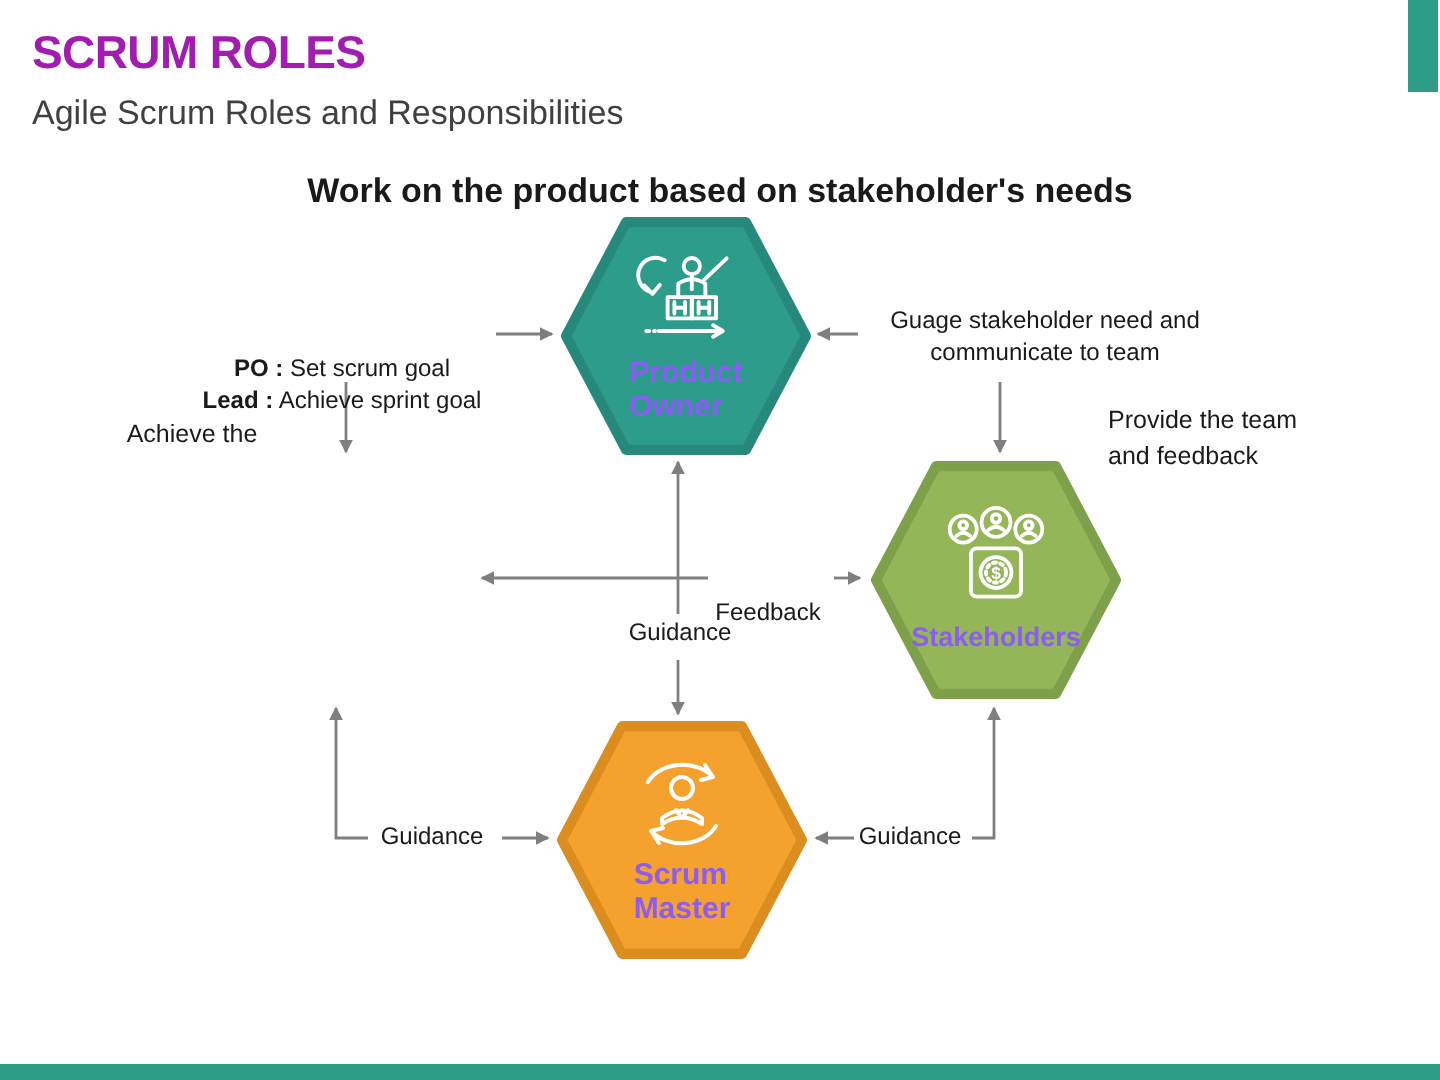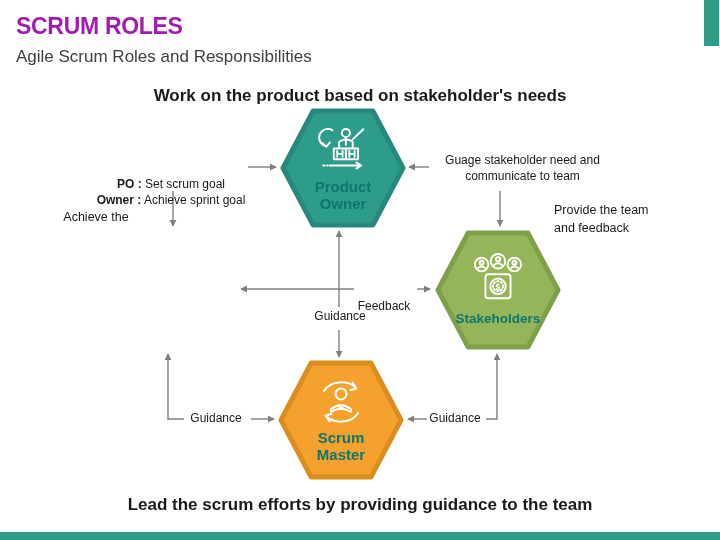--- a/index.html
+++ b/index.html
@@ -22,41 +22,40 @@
   .n-provide{left:554px;top:202px;width:130px;text-align:left;font-size:12.5px;line-height:17.5px;}
   .clabel{font-size:12px;text-align:center;}
   .l-feedback{left:352px;top:299px;width:64px;}
   .l-guid-c{left:311px;top:309px;width:58px;}
   .l-guid-l{left:184px;top:411px;width:64px;}
   .l-guid-r{left:425px;top:411px;width:60px;}
   .hex{width:128px;height:124px;}
   .hex svg.shape{position:absolute;left:0;top:0;}
   .hex .content{position:absolute;left:0;top:0;width:100%;height:100%;
     display:flex;flex-direction:column;align-items:center;justify-content:center;}
-  .hex .rolename{color:#0f766e;font-weight:700;font-size:15px;line-height:17px;text-align:center;margin-top:3px;}
+  .hex .rolename{color:#8b5cf6;font-weight:700;font-size:15px;line-height:17px;margin-top:3px;}
   .hex-po{left:279px;top:106px;}
   .hex-team{left:110px;top:228px;}
   .hex-stake{left:434px;top:228px;}
   .hex-sm{left:277px;top:358px;}
   .hex-stake .rolename{font-size:13.5px;}
   .connectors{left:0;top:0;pointer-events:none;}
   .icon-svg{display:block;}
 </style>
 </head>
 <body>
 
 <div class="slide">
 
   <div class="abs title">SCRUM ROLES</div>
   <div class="abs subtitle">Agile Scrum Roles and Responsibilities</div>
   <div class="abs accent-corner"></div>
   <div class="abs accent-bottom"></div>
 
   <div class="abs caption cap-top">Work on the product based on stakeholder's needs</div>
-  <div class="abs caption cap-bottom">Lead the scrum efforts by providing guidance to the team</div>
 
   <svg class="abs connectors" width="720" height="540" viewBox="0 0 720 540">
     <defs>
       <marker id="ah" markerWidth="9" markerHeight="8" refX="6.2" refY="3.5" orient="auto" markerUnits="userSpaceOnUse">
         <path d="M0,0 L7,3.5 L0,7 Z" fill="#7F7F7F"></path>
       </marker>
     </defs>
     <g stroke="#7F7F7F" stroke-width="1.4" fill="none">
       <path d="M248,167 L276,167" marker-end="url(#ah)"></path>
       <path d="M173,191 L173,226" marker-end="url(#ah)"></path>
@@ -68,21 +67,21 @@
       <path d="M339,330 L339,357" marker-end="url(#ah)"></path>
       <path d="M184,419 L168,419 L168,354" marker-end="url(#ah)"></path>
       <path d="M251,419 L274,419" marker-end="url(#ah)"></path>
       <path d="M427,419 L408,419" marker-end="url(#ah)"></path>
       <path d="M486,419 L497,419 L497,354" marker-end="url(#ah)"></path>
     </g>
   </svg>
 
   <div class="abs note n-pogoal">
     <div><b>PO :</b> <span>Set scrum goal</span></div>
-    <div><b>Owner :</b> <span>Achieve sprint goal</span></div>
+    <div><b>Lead :</b> <span>Achieve sprint goal</span></div>
   </div>
 
   <div class="abs note n-achieve">
     <div>Achieve the</div>
   </div>
 
   <div class="abs note n-gauge">
     <div>Guage stakeholder need and</div>
     <div>communicate to team</div>
   </div>

